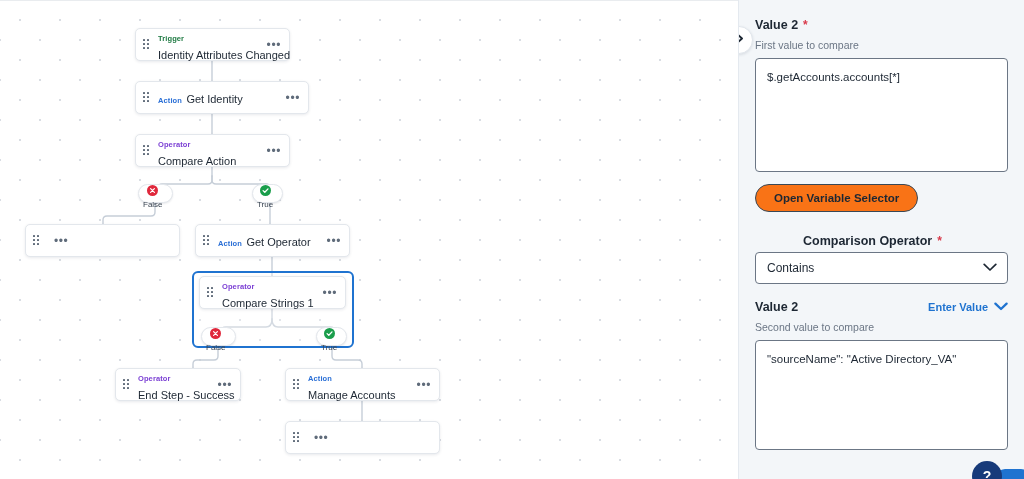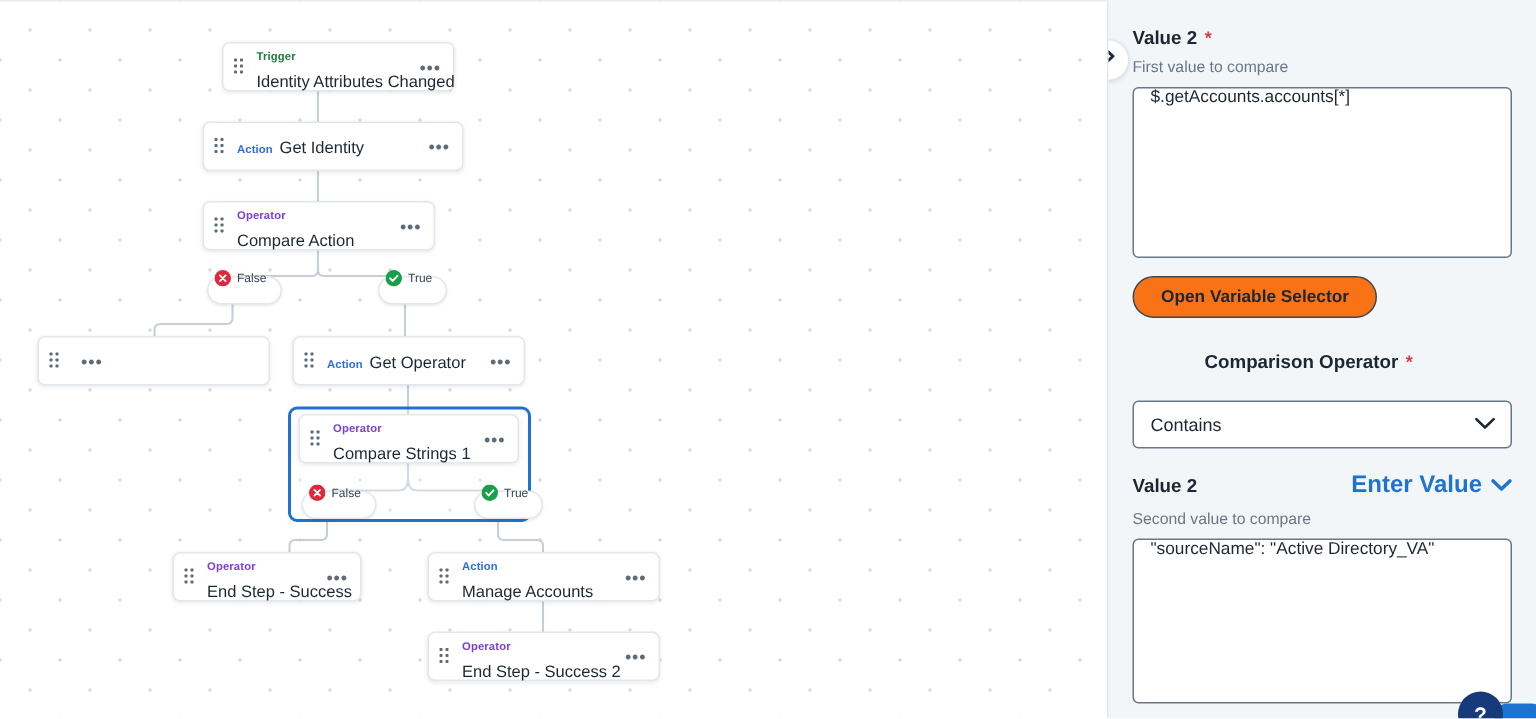--- a/index.html
+++ b/index.html
@@ -66,21 +66,21 @@
   
   .pill {
     position: absolute;
     height: 19px;
     display: flex; align-items: center; gap: 4px;
     padding: 0 9px 16px 4px;
     background: #ffffff;
     border: 1px solid #e3e7ec;
     border-radius: 10px;
     box-shadow: 0 1px 2px rgba(28,42,66,.10);
-    font-size: 8px; color: #3a4552;
+    font-size: 8px; color: #3a4552; flex-direction: column;
   }
   .badge { width: 11px; height: 11px; border-radius: 50%; display:block; }
   .badge svg { display:block; }
 
   
   .sel-frame {
     position: absolute;
     border: 2px solid #1f73d0;
     border-radius: 6px;
     background: rgba(255,255,255,.25);
@@ -125,43 +125,43 @@
   .req { color: #d93a4b; margin-left: 5px; font-size: 12px; line-height: 1; }
   .field-help { font-size: 10.5px; color: #6b7685; margin-top: 7px; }
   .ta {
     width: 100%;
     margin-top: 7px;
     border: 1px solid #6b7685;
     border-radius: 4px;
     background: #ffffff;
     font-family: "Liberation Sans", sans-serif;
     font-size: 11.5px; color: #1d2733;
-    padding: 0 11px;
+    padding: 12px 11px;
     resize: none; outline: none; display: block;
   }
   .ta1 { height: 114px; }
   .ta2 { height: 110px; }
   .ghost-btn {
     margin-top: 12px;
     height: 28px; padding: 0 18px;
     background: #f97316;
     border: 1px solid #394856;
     border-radius: 14px;
     font-family: "Liberation Sans", sans-serif;
     font-size: 11.5px; font-weight: 700; color: #1d2733;
     cursor: pointer;
   }
   .row-between { display: flex; align-items: center; justify-content: space-between; }
   .link-blue {
-    color: #1f73d0; font-size: 16px; font-weight: 700;
+    color: #1f73d0; font-size: 11px; font-weight: 700;
     display: flex; gap: 6px; cursor: pointer;
   }
   .select {
     position: relative;
-    margin-top: 19px; height: 32px;
+    margin-top: 4px; height: 32px;
     background: #ffffff; border: 1px solid #6b7685; border-radius: 4px;
     display: flex; align-items: center; padding: 0 11px;
     font-size: 12px; color: #1d2733; cursor: pointer;
   }
   .select .chev { position: absolute; right: 10px; top: 50%; transform: translateY(-50%); }
   .mt22 { margin-top: 22px; margin-left: 48px; }
   .mt16 { margin-top: 16px; }
 
   .help-fab {
     position: absolute; right: 22px; bottom: -12px;
@@ -207,21 +207,21 @@
         <path d="M218,346 L218,356 Q218,360 214,360 L197,360 Q193,360 193,364 L193,368"></path>
 
         <path d="M332,346 L332,356 Q332,360 336,360 L358,360 Q362,360 362,364 L362,368"></path>
 
         <path d="M362,401 L362,421"></path>
       </g>
     </svg>
 
     <div class="sel-frame" style="left:192px; top:271px; width:162px; height:77px;"></div>
 
-    <div class="node" style="left:135px; top:28px; width:155px; height:33px;margin-left:13px;">
+    <div class="node" style="left:135px; top:28px; width:155px; height:33px;">
       <span class="grip">
           <i></i>
           <i></i>
           <i></i>
           <i></i>
           <i></i>
           <i></i>
         </span>
       <span class="ntext">
         <span class="ntype trigger">Trigger</span>
@@ -340,24 +340,20 @@
 
     <div class="node" style="left:285px; top:421px; width:155px; height:33px;">
       <span class="grip">
           <i></i>
           <i></i>
           <i></i>
           <i></i>
           <i></i>
           <i></i>
         </span>
-      <span class="ntext">
-        <span class="ntype operator">Operator</span>
-        <span class="nlabel">End Step - Success 2</span>
-      </span>
       <span class="dots">•••</span>
     </div>
 
     <div class="pill" style="left:138px; top:184px;">
       <span class="badge">
         <svg width="11" height="11" viewBox="0 0 11 11">
             <circle cx="5.5" cy="5.5" r="5.5" fill="#e0283c"></circle>
             <path d="M3.6 3.6 L7.4 7.4 M7.4 3.6 L3.6 7.4" stroke="#fff" stroke-width="1.2" stroke-linecap="round"></path>
           </svg>
       </span>

